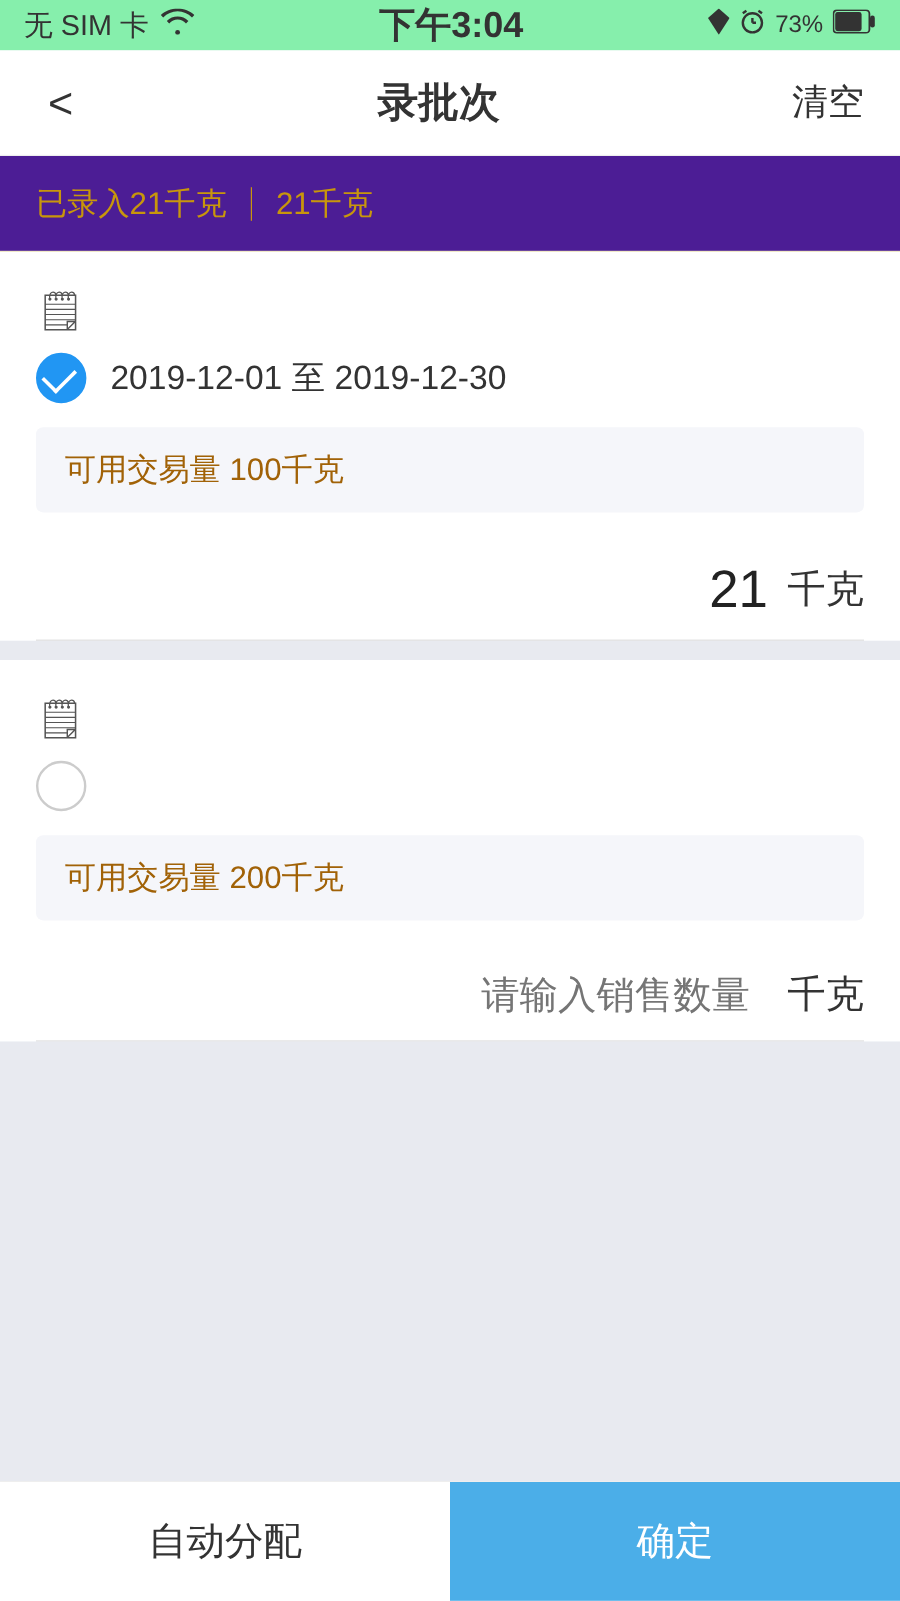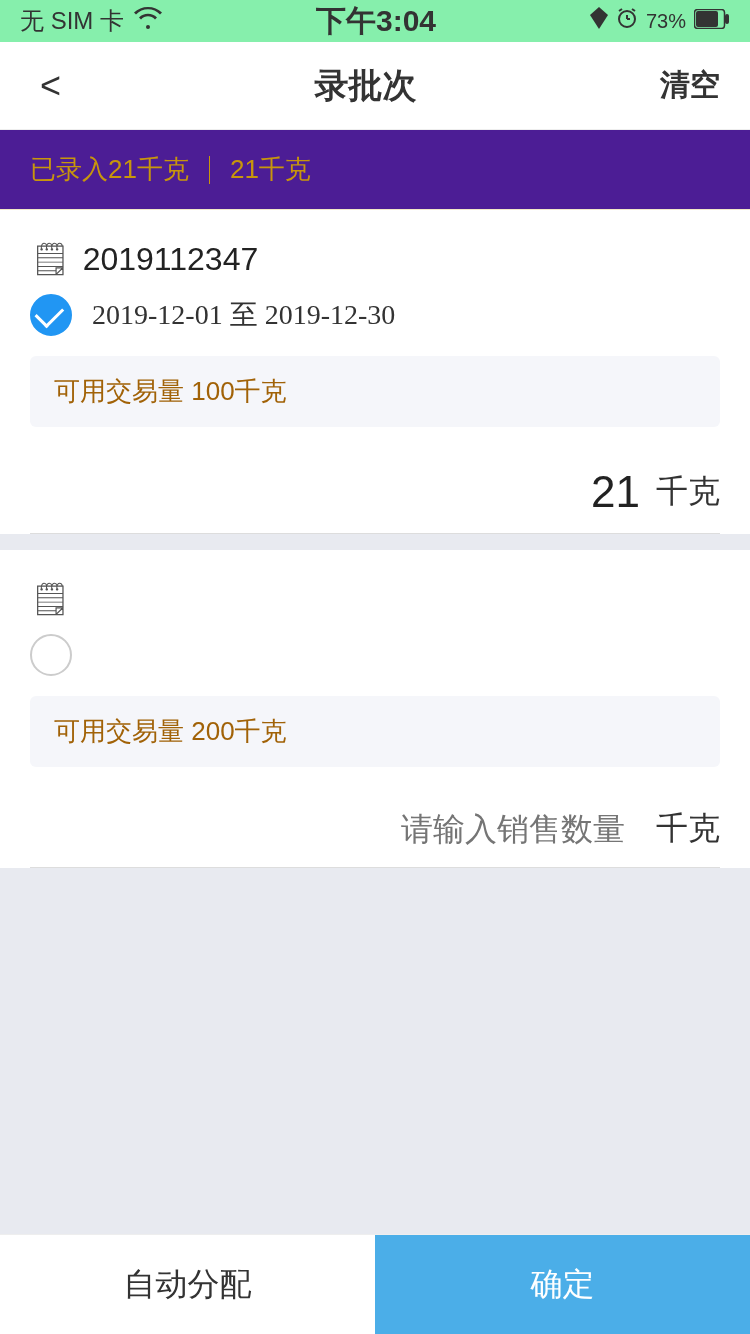--- a/index.html
+++ b/index.html
@@ -46,21 +46,20 @@
     }
     .nav-title {
       font-size: 34px;
       font-weight: 600;
       color: #333;
     }
     .nav-action {
       font-size: 30px;
       color: #333;
       cursor: pointer;
-      font-weight: bold;
     }
 
     
     .summary-bar {
       background: #4c1d95;
       padding: 22px 30px;
       display: flex;
       align-items: center;
       gap: 20px;
       border-bottom: 1px solid #f0e8c8;
@@ -121,21 +120,20 @@
       width: 22px;
       height: 14px;
       border-left: 3px solid #fff;
       border-bottom: 3px solid #fff;
       transform: rotate(-45deg) translateY(-3px);
       display: block;
     }
     .batch-date {
       font-size: 28px;
       color: #333;
-      font-family: Liberation Serif, serif;
     }
     .batch-avail {
       margin: 0 30px 20px 30px;
       background: #f5f6fa;
       border-radius: 6px;
       padding: 18px 24px;
       font-size: 26px;
       color: #a16207;
     }
 
@@ -267,21 +265,20 @@
   <span class="summary-bar-text">已录入21千克</span>
   <div class="summary-divider"></div>
   <span class="summary-bar-text">21千克</span>
 </div>
 
 <div class="main-content">
 
   <div class="batch-card">
     <div class="batch-header">
       <span class="batch-icon">🗒</span>
-      <span class="batch-id">2019112347</span>
     </div>
     <div class="batch-date-row">
       <div class="radio-circle checked"></div>
       <span class="batch-date">2019-12-01 至 2019-12-30</span>
     </div>
     <div class="batch-avail">可用交易量 100千克</div>
 
     <div class="quantity-row">
       <span class="quantity-value">21</span>
       <span class="quantity-unit">千克</span>

